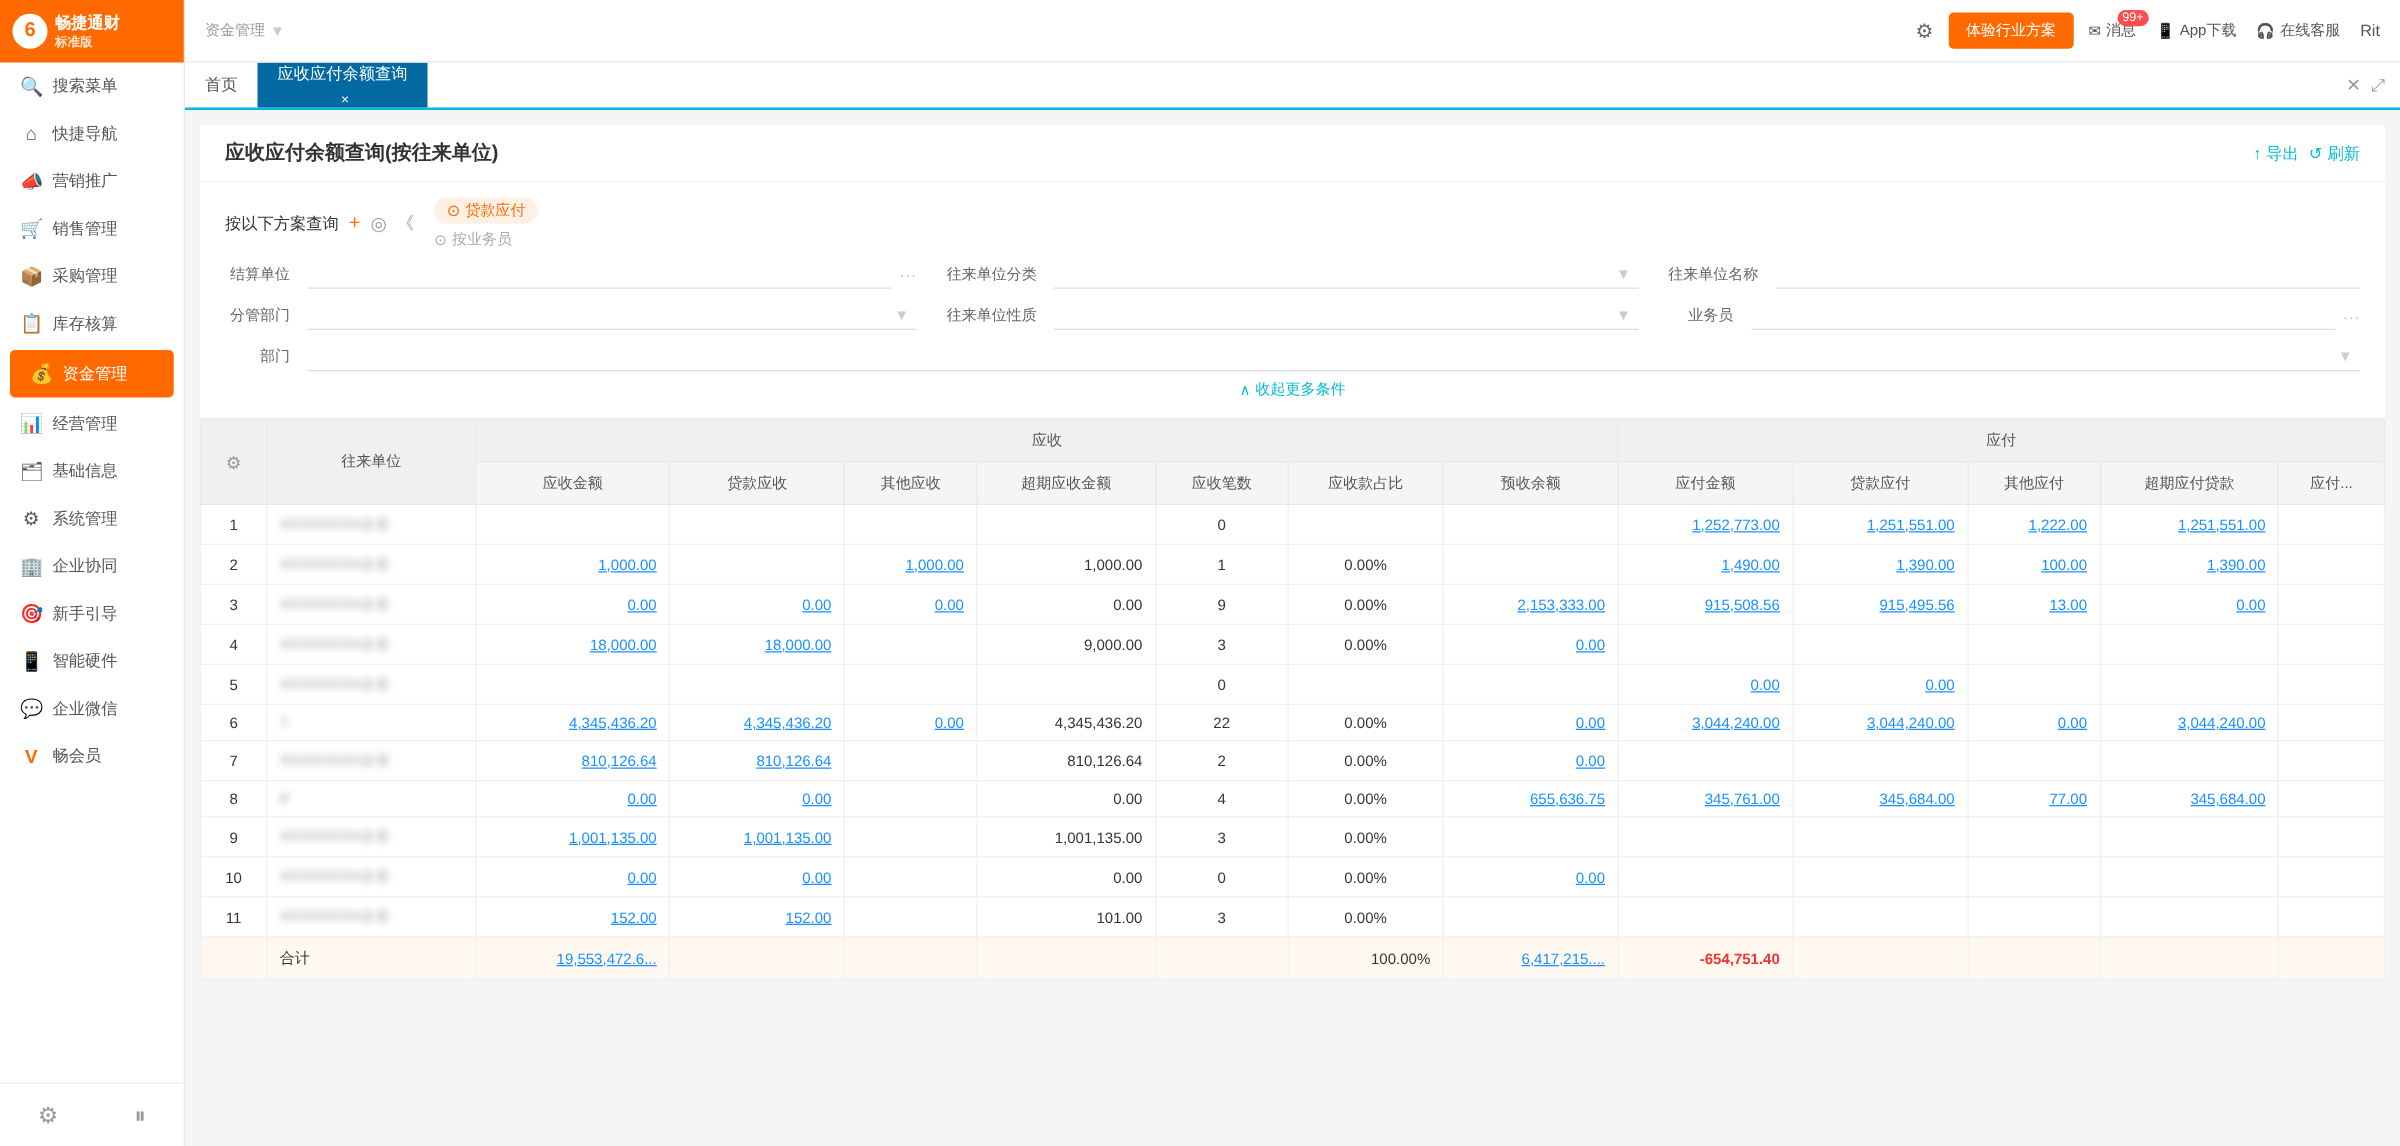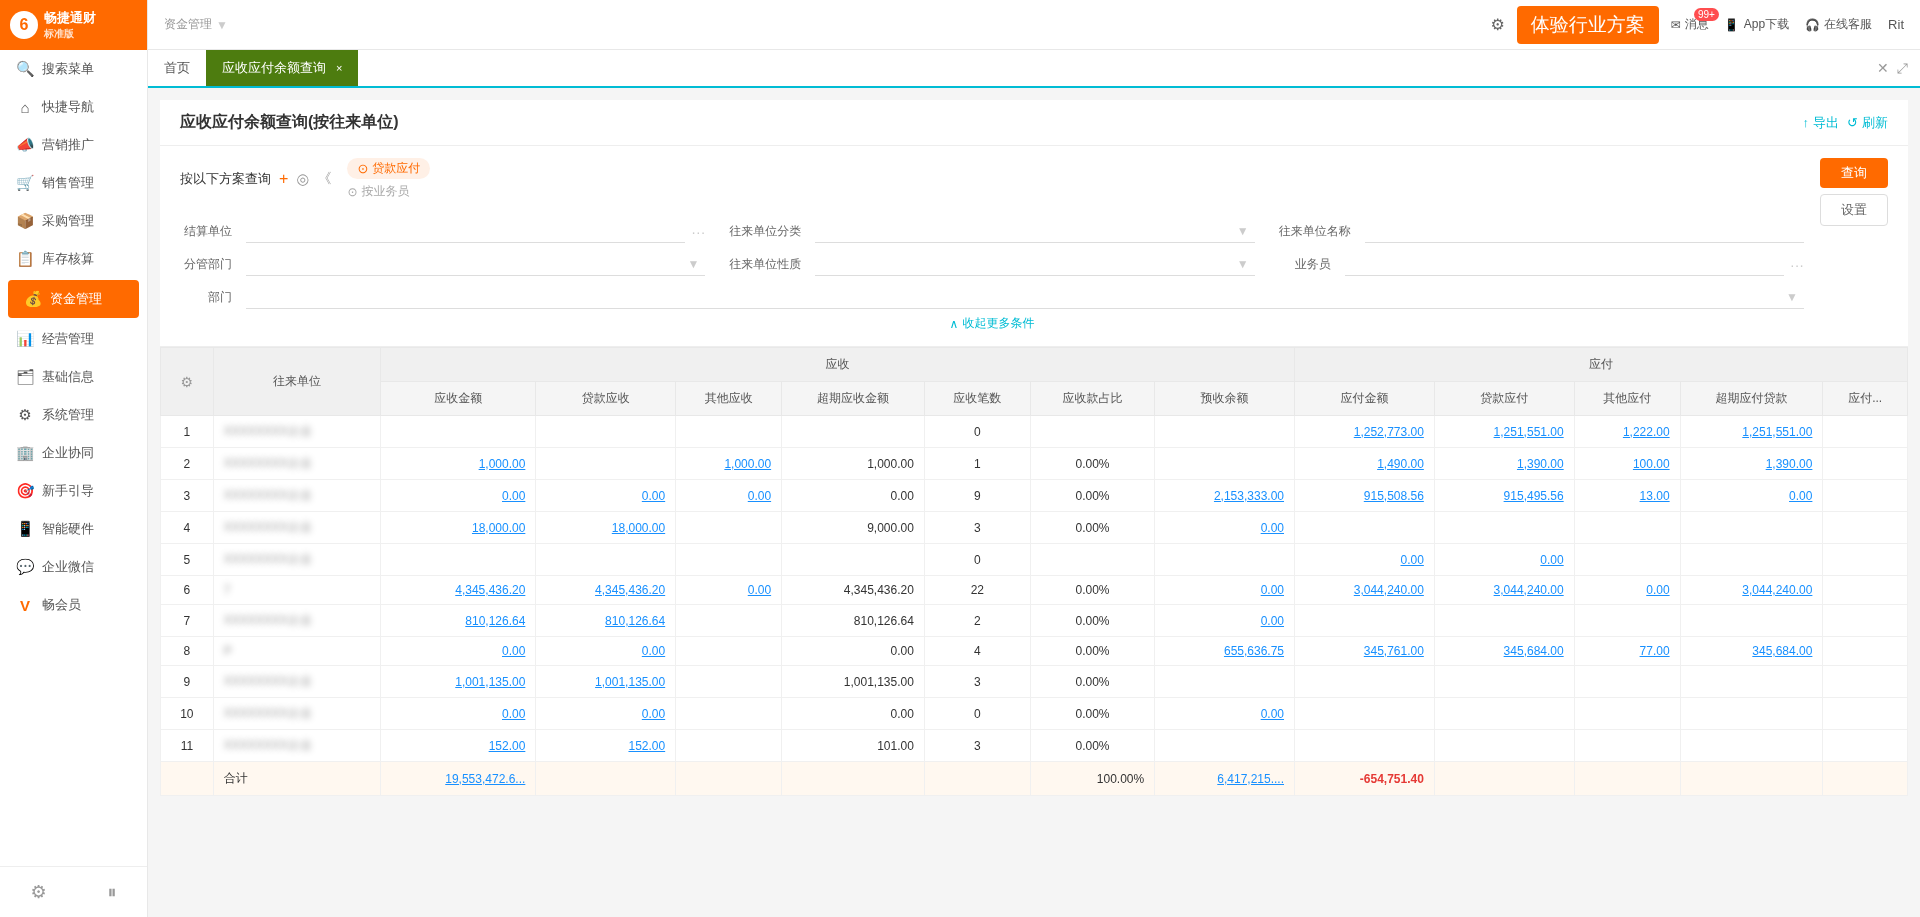--- a/index.html
+++ b/index.html
@@ -38,21 +38,21 @@
     .header {
       position: fixed; top: 0; left: 148px; right: 0; height: 50px;
       background: #fff; border-bottom: 1px solid #e8e8e8;
       display: flex; align-items: center; padding: 0 16px; gap: 12px; z-index: 100;
     }
     .header-breadcrumb { color: #999; font-size: 12px; display: flex; align-items: center; gap: 4px; flex: 1; }
     .header-chevron { color: #ccc; }
     .header-gear { color: #666; cursor: pointer; font-size: 16px; }
     .header-cta {
       background: #ff6a00; color: #fff; border: none; border-radius: 4px;
-      padding: 6px 14px; cursor: pointer; font-size: 19px;
+      padding: 6px 14px; cursor: pointer; font-size: 12px;
     }
     .header-right { display: flex; align-items: center; gap: 16px; }
     .header-badge-wrap { position: relative; cursor: pointer; display: flex; align-items: center; gap: 4px; color: #555; }
     .header-badge {
       position: absolute; top: -8px; right: -10px;
       background: #ff4d4f; color: #fff; font-size: 10px;
       border-radius: 10px; padding: 1px 4px; min-width: 18px; text-align: center;
     }
     .header-username { color: #555; font-size: 13px; cursor: pointer; }
 
@@ -61,21 +61,21 @@
       position: fixed; top: 50px; left: 148px; right: 0; height: 38px;
       background: #fff; border-bottom: 2px solid #00bcd4;
       display: flex; align-items: stretch; z-index: 99;
     }
     .tab {
       display: flex; align-items: center; padding: 0 16px; cursor: pointer;
       font-size: 13px; color: #555; gap: 6px; position: relative;
     }
     .tab.home { color: #555; }
     .tab.active {
-      background: #4d7c0f; color: #fff;
+      background: #0369a1; color: #fff; flex-direction: column;
     }
     .tab-close { color: #fff; font-size: 11px; cursor: pointer; margin-left: 4px; }
     .tab-window-controls { margin-left: auto; display: flex; align-items: center; gap: 8px; padding-right: 12px; }
     .tab-window-btn { color: #999; cursor: pointer; font-size: 14px; }
 
     
     .main {
       margin-top: 88px; margin-left: 148px;
       padding: 12px; background: #f5f5f5; min-height: calc(100vh - 88px);
     }
@@ -91,21 +91,21 @@
     .page-action-btn {
       display: flex; align-items: center; gap: 4px;
       color: #00bcd4; cursor: pointer; font-size: 13px;
     }
 
     
     .filter-area {
       background: #fff; padding: 12px 20px; border-bottom: 1px solid #eee;
     }
     .filter-header {
-      display: flex; align-items: center; gap: 8px; margin-bottom: 20px; font-size: 13px;
+      display: flex; align-items: center; gap: 8px; margin-bottom: 8px; font-size: 13px;
     }
     .filter-add-btn { color: #ff6a00; cursor: pointer; font-size: 16px; }
     .filter-scheme-btn { color: #999; cursor: pointer; font-size: 15px; }
     .filter-collapse-btn { color: #999; cursor: pointer; font-size: 14px; }
     .scheme-label {
       background: #fff0e6; color: #ff6a00; border-radius: 12px;
       padding: 2px 10px; font-size: 12px; display: flex; align-items: center; gap: 4px;
       cursor: pointer;
     }
     .scheme-sub { color: #aaa; font-size: 12px; display: flex; align-items: center; gap: 4px; cursor: pointer; }
@@ -388,24 +388,20 @@
             </div>
           </div>
         </div>
 
         <div class="filter-collapse-row">
           <span>∧</span>
           <span>收起更多条件</span>
         </div>
       </div>
 
-      <div class="filter-btns">
-        <button class="action-btn-primary">查询</button>
-        <button class="action-btn-secondary">设置</button>
-      </div>
     </div>
   </div>
 
   <div class="table-container">
     <table>
       <thead>
         <tr class="group-header">
           <th rowspan="2">
             <span class="table-settings-icon">⚙</span>
           </th>

